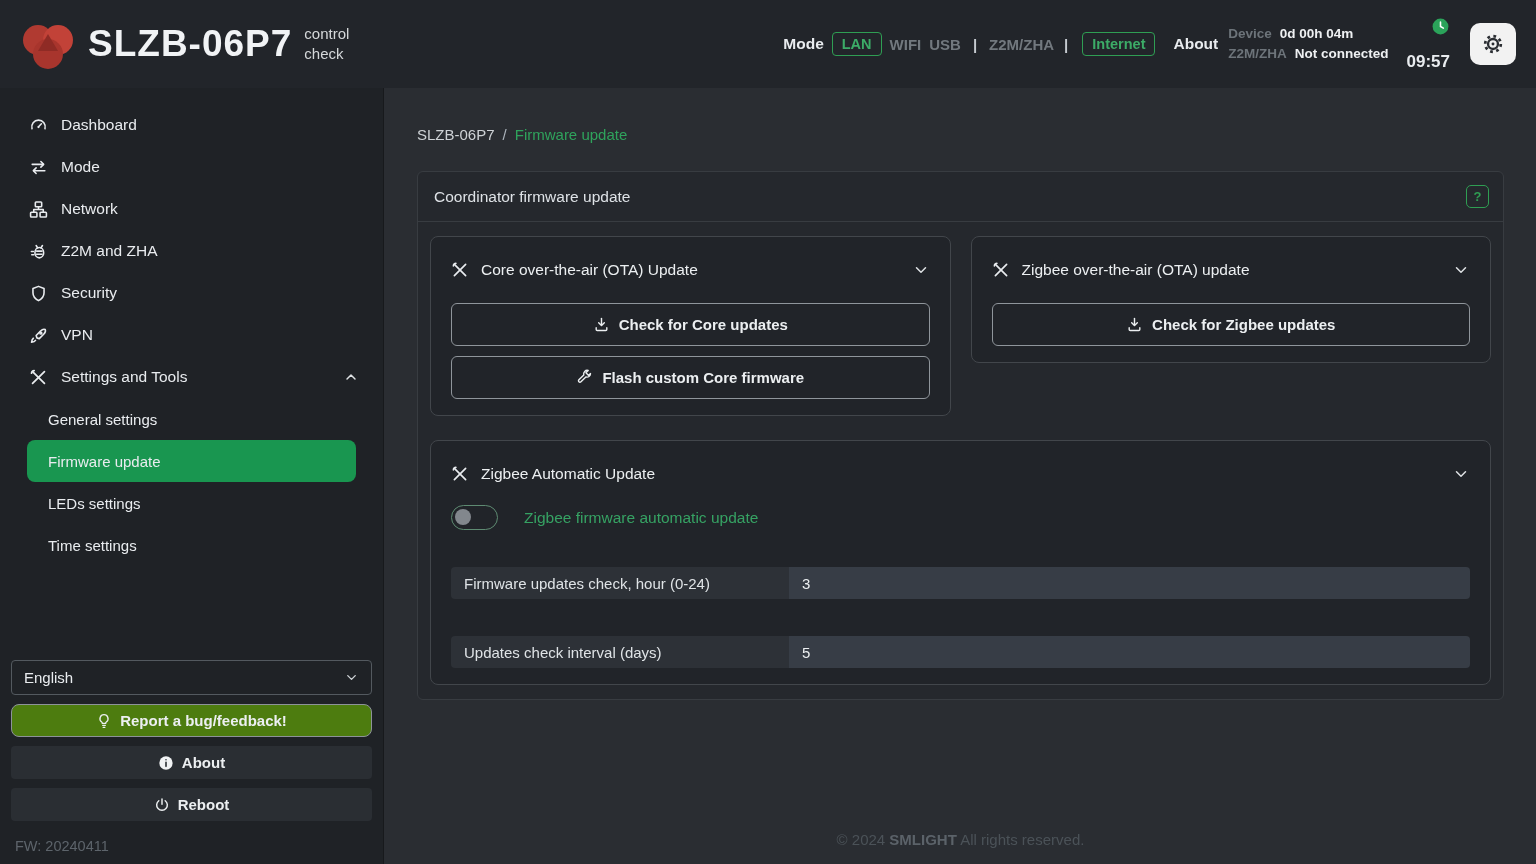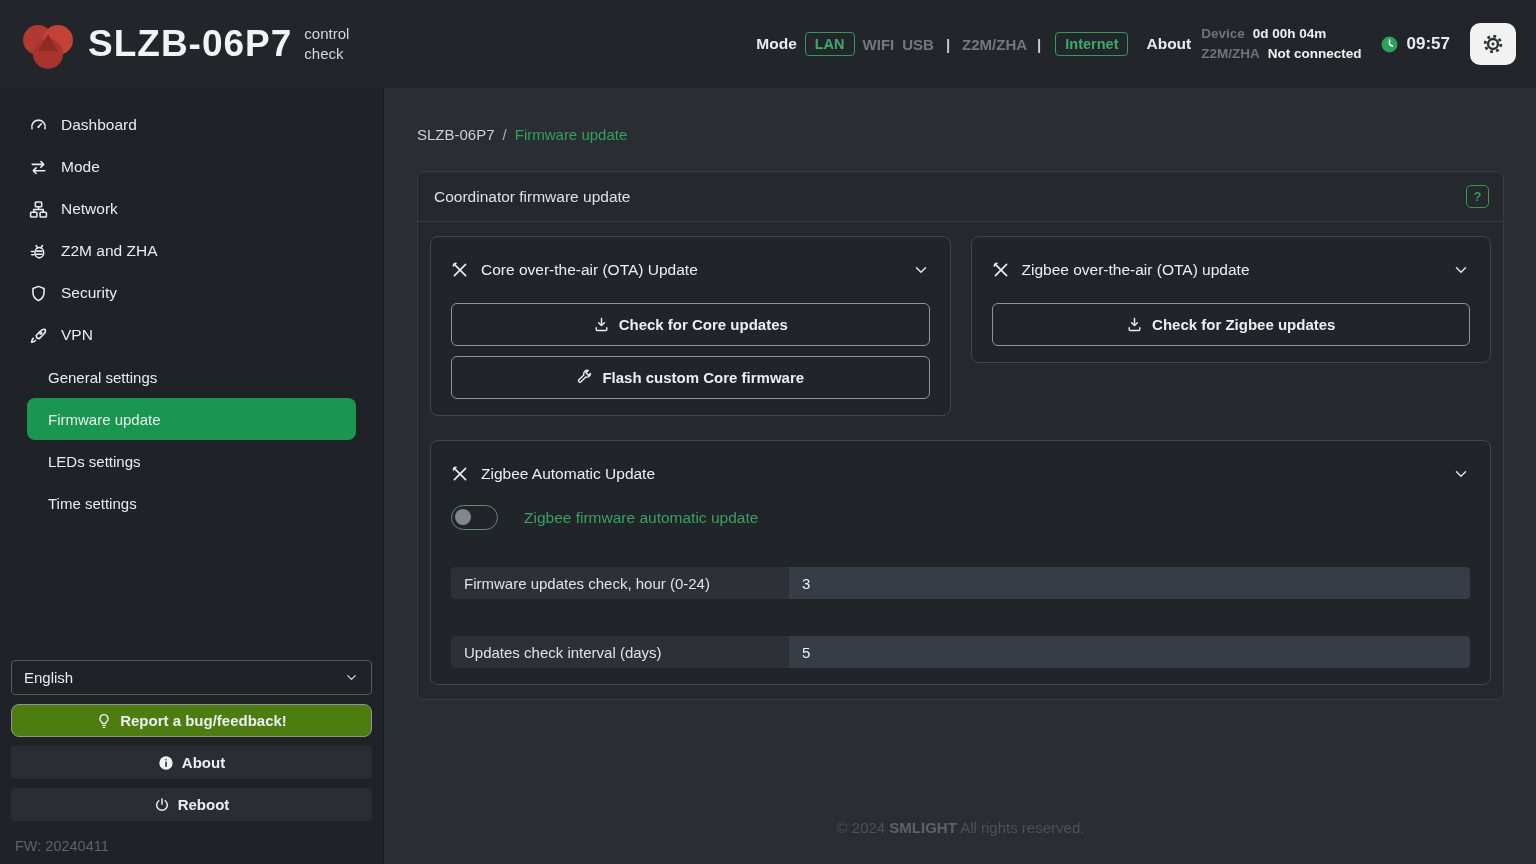--- a/index.html
+++ b/index.html
@@ -32,21 +32,21 @@
   .badge {
     border:1px solid #2f9e53; color:#3cab67; font-weight:bold; font-size:14.5px;
     border-radius:4px; padding:3px 9px; margin:0 8px;
   }
   .dim { color:#72787e; font-weight:600; font-size:15px; }
   .sep { color:#c6cbd0; font-weight:600; margin:0 12px; font-size:15px; }
   .uptime-block { margin:0 18px 0 10px; font-size:13.5px; line-height:1.5; }
   .uptime-block .row { display:flex; gap:8px; }
   .uptime-block .k { color:#6d747a;font-weight:bold; }
   .uptime-block .v { color:#eef0f2; font-weight:bold; }
-  .clock-wrap { display:flex; align-items:flex-end; gap:8px; margin-right:20px; }
+  .clock-wrap { display:flex; align-items:flex-end; gap:16px; margin-right:20px;flex-direction:column; }
   .clock-time { font-size:17px; font-weight:bold; }
   .gear-btn {
     width:46px; height:42px; background:#f2f2f2; border:none; border-radius:10px;
     display:flex; align-items:center; justify-content:center; color:#2b2e33; cursor:pointer;
   }
 
   
   .shell { flex:1; display:flex; min-height:0; }
 
   
@@ -133,21 +133,21 @@
     flex:1; background:#373d46; border:none; color:#eceff1; font-size:15px;
     padding:0 13px; outline:none; font-family:"Liberation Sans",sans-serif;
   }
   .save-btn {
     width:100%; height:43px; margin-top:23px; display:flex; align-items:center; justify-content:center;
     gap:8px; background:#212429; border:1px solid #b4bac0; border-radius:8px;
     color:#eceff1; font-size:15.5px; font-weight:600; cursor:pointer;
     font-family:"Liberation Sans",sans-serif;
   }
 
-  .footer { margin-top:auto; text-align:center; padding:24px 0 28px; font-size:15px; color:#4b5258; }
+  .footer { margin-top:auto; text-align:center; padding:24px 0 16px; font-size:15px; color:#4b5258; }
   .footer b { color:#5b6269; }
 </style>
 </head>
 <body>
 
 <div class="header">
   <div class="logo">
     <i class="c1"></i>
       <i class="c2"></i>
       <i class="c3"></i>
@@ -264,20 +264,35 @@
       <span class="ic">
         <svg width="19" height="19" viewBox="0 0 24 24" fill="none" stroke="currentColor" stroke-width="2" stroke-linecap="round" stroke-linejoin="round">
           <path d="M10 15 9 12l5.5-5.5c2-2 4.5-2.6 6-2 0.6 1.5 0 4-2 6L13 16z"></path>
           <circle cx="15" cy="9" r="1.2"></circle>
             <path d="M5.5 15.5c-1.8 1.2-2.3 5-2.3 5s3.8-.5 5-2.3"></path>
         </svg>
       </span>
       <span>VPN</span>
     </div>
 
+    <div class="nav-item">
+      <span class="ic">
+        <svg width="19" height="19" viewBox="0 0 24 24" fill="none" stroke="currentColor" stroke-width="2.2" stroke-linecap="round">
+          <path d="M4.5 4.5 19.5 19.5"></path>
+            <path d="M19.5 4.5 4.5 19.5"></path>
+            <path d="M6.5 3.2a3.3 3.3 0 0 0-3.3 3.3"></path>
+        </svg>
+      </span>
+      <span>Settings and Tools</span>
+      <span class="chev">
+        <svg width="16" height="16" viewBox="0 0 24 24" fill="none" stroke="currentColor" stroke-width="2.2" stroke-linecap="round" stroke-linejoin="round">
+            <path d="M6 15l6-6 6 6"></path>
+          </svg>
+      </span>
+    </div>
 
     <div class="sub-item">
       <span>General settings</span>
     </div>
     <div class="sub-item active">
       <span>Firmware update</span>
     </div>
     <div class="sub-item">
       <span>LEDs settings</span>
     </div>

